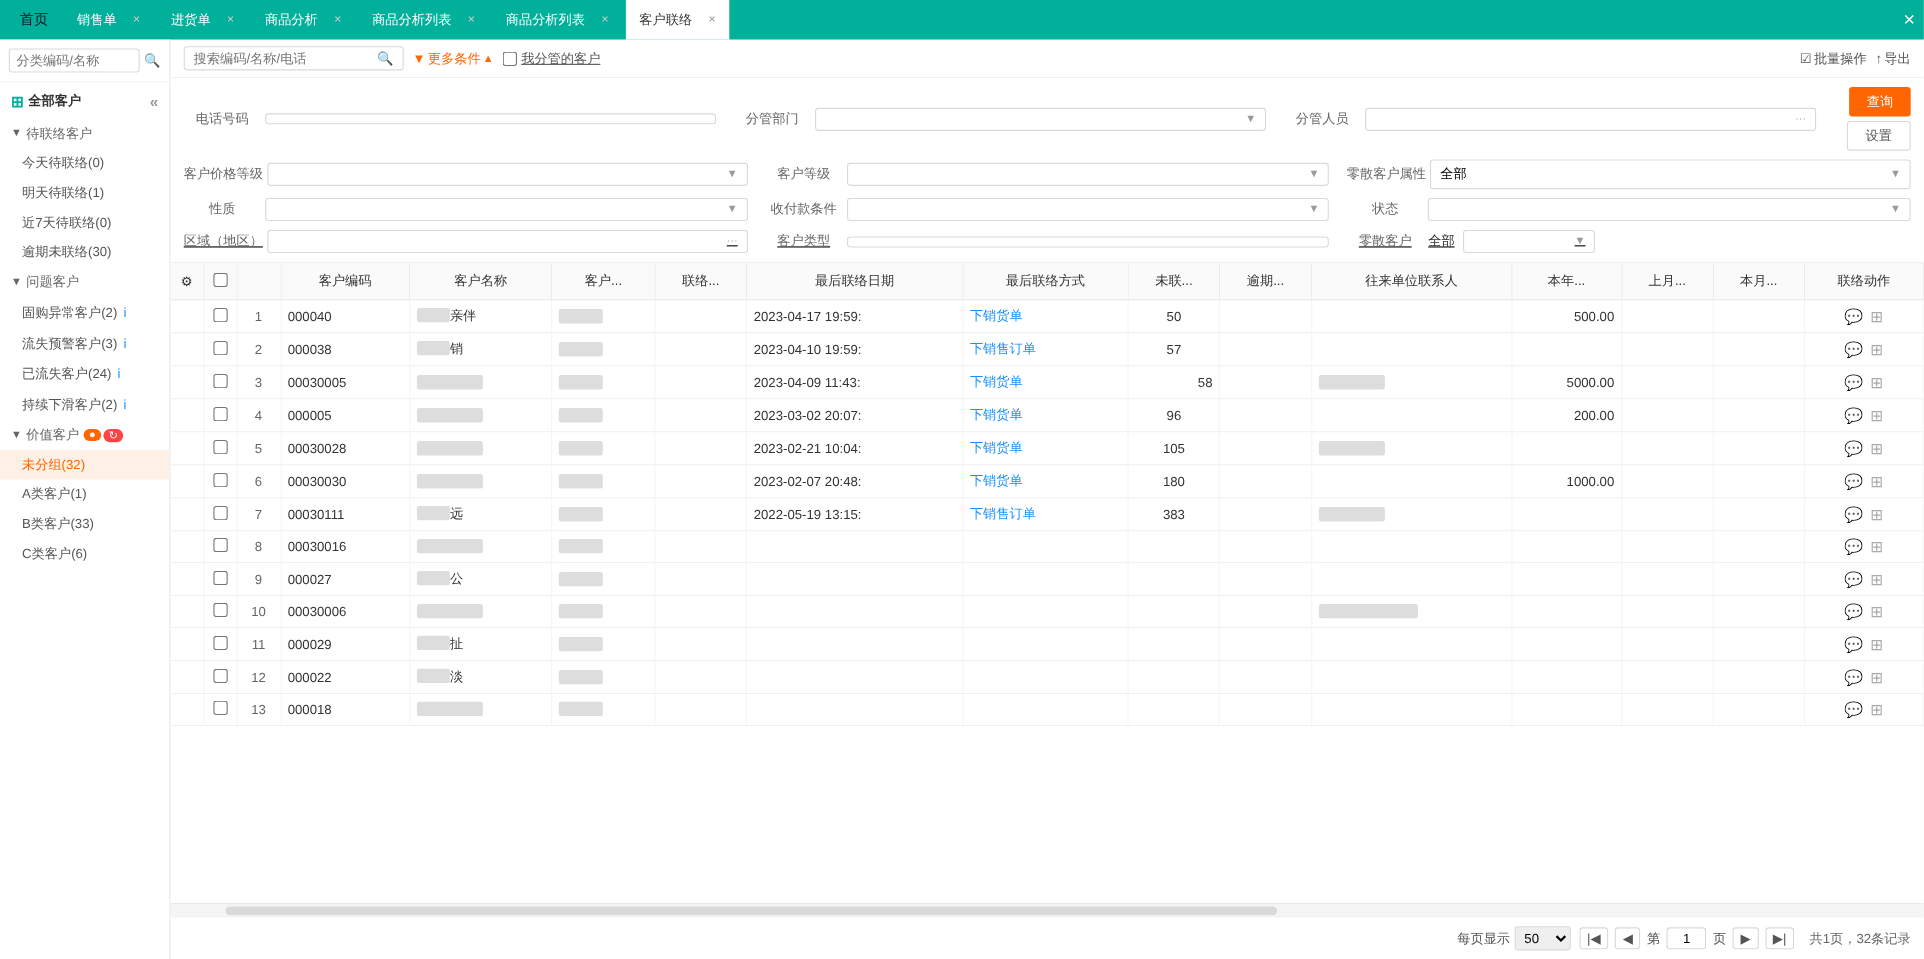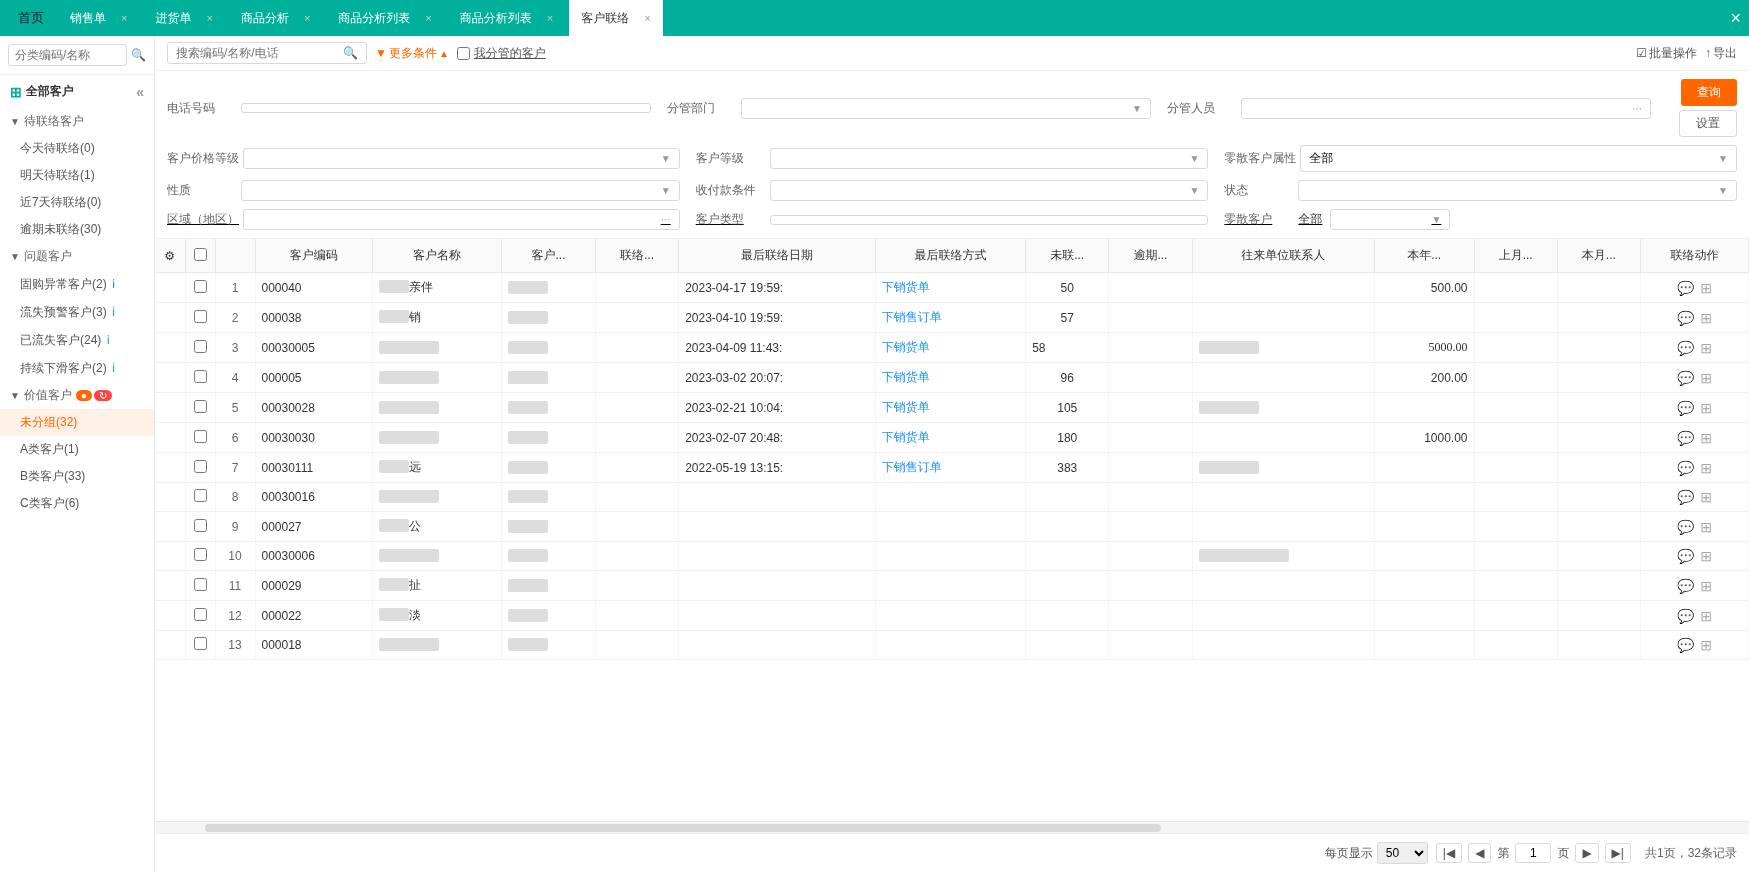--- a/index.html
+++ b/index.html
@@ -185,21 +185,21 @@
     .filter-row:last-child { margin-bottom: 0; text-decoration: underline; }
     .filter-field {
       display: flex;
       align-items: center;
       gap: 4px;
       flex: 1;
     }
     .filter-field label {
       min-width: 70px;
       color: #666;
-      text-align: left;
+      text-align: center;
       font-size: 12px;
     }
     .filter-field .field-input {
       flex: 1;
       border: 1px solid #d9d9d9;
       border-radius: 3px;
       padding: 4px 8px;
       font-size: 12px;
       display: flex;
       align-items: center;
@@ -604,24 +604,24 @@
             <tr>
       <td class="col-setting"></td>
       <td class="col-check"><input type="checkbox" style=""></td>
       <td class="col-num" style="text-align:center;color:#666;">3</td>
       <td>00030005</td>
       <td><span style="background:#ddd;color:transparent;display:inline-block;width:60px;height:13px;border-radius:2px;">&nbsp;</span></td>
       <td><span style="background:#ddd;color:transparent;display:inline-block;width:40px;height:13px;border-radius:2px;">&nbsp;</span></td>
       <td></td>
       <td>2023-04-09 11:43:</td>
       <td><a class="link-text">下销货单</a></td>
-      <td style="text-align:left;">58</td>
-      <td></td>
-      <td><span style="background:#ddd;color:transparent;display:inline-block;width:60px;height:13px;border-radius:2px;">&nbsp;</span></td>
-      <td style="text-align:right;font-family:Liberation Serif, serif;">5000.00</td>
+      <td style="text-align:right;">58</td>
+      <td></td>
+      <td><span style="background:#ddd;color:transparent;display:inline-block;width:60px;height:13px;border-radius:2px;">&nbsp;</span></td>
+      <td style="text-align:right;">5000.00</td>
       <td></td>
       <td></td>
       <td>
         <div class="action-icons">
           <span class="action-icon" title="联络">💬</span>
           <span class="action-icon" title="更多">⊞</span>
         </div>
       </td>
     </tr>
             <tr>

